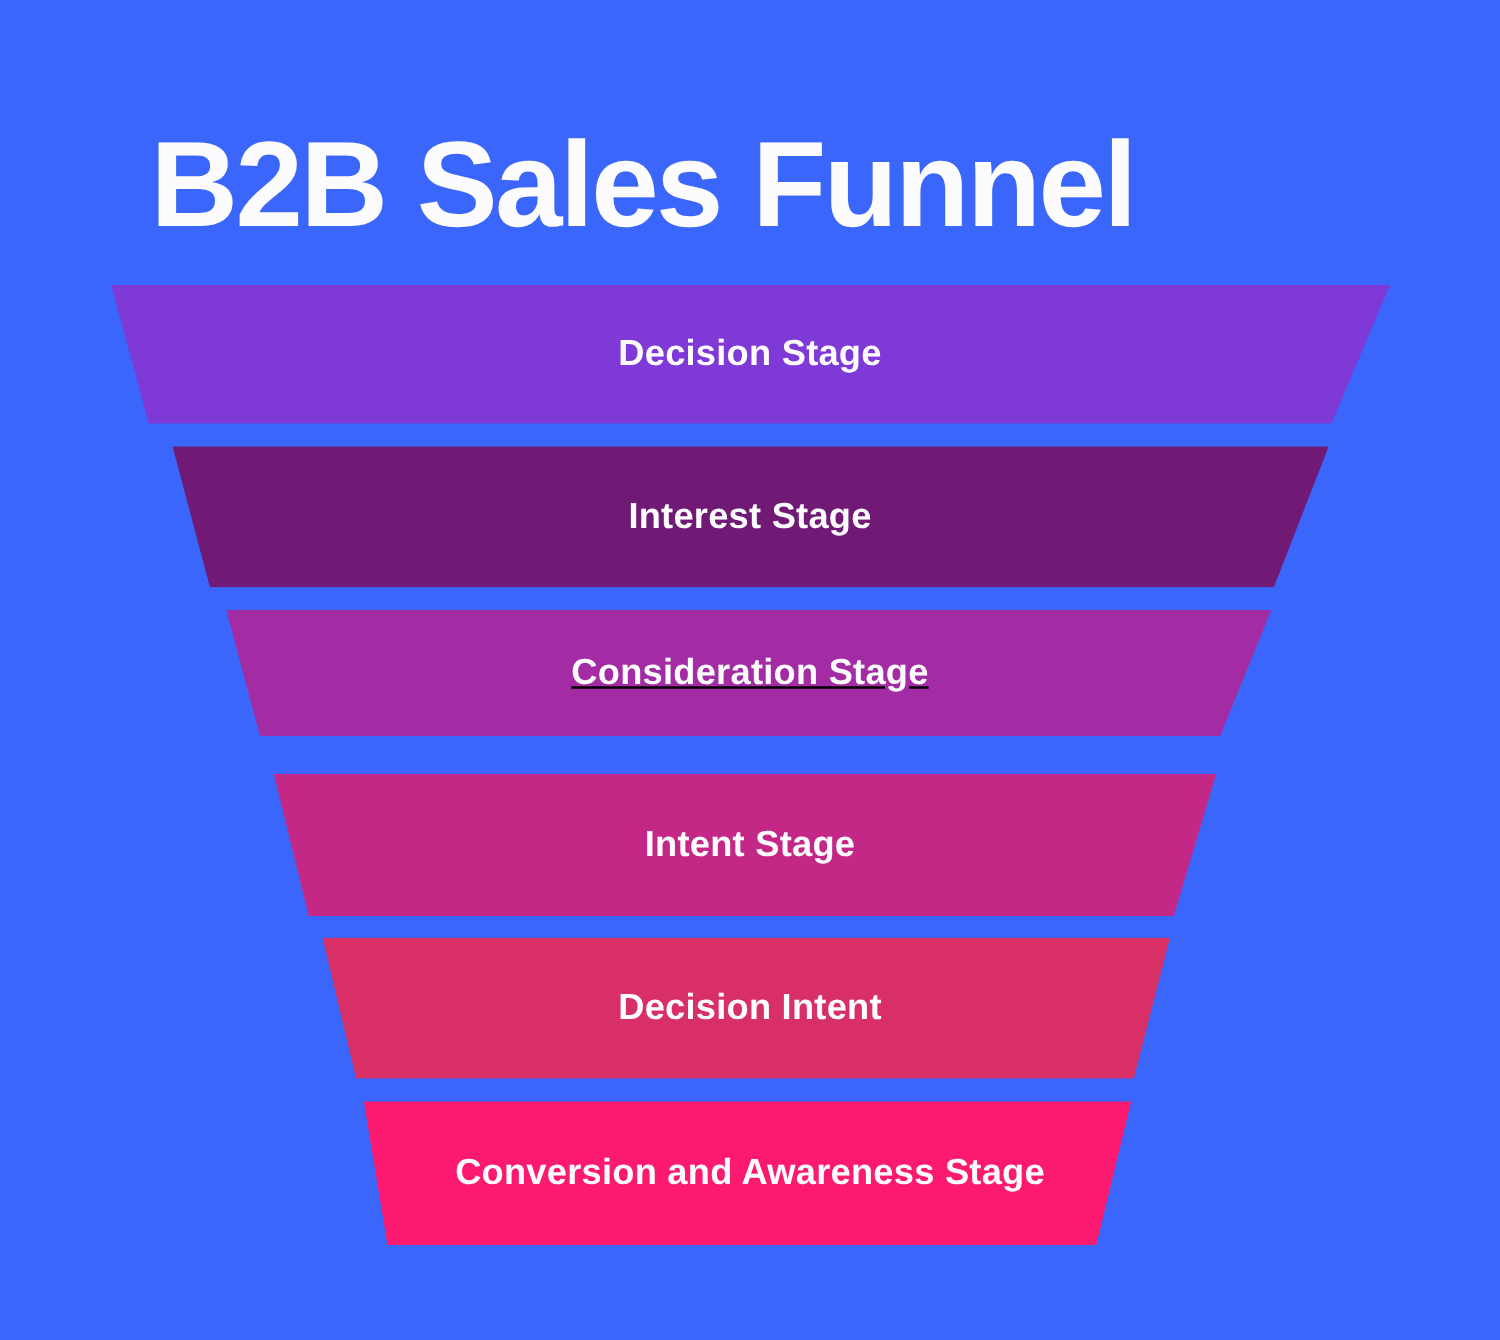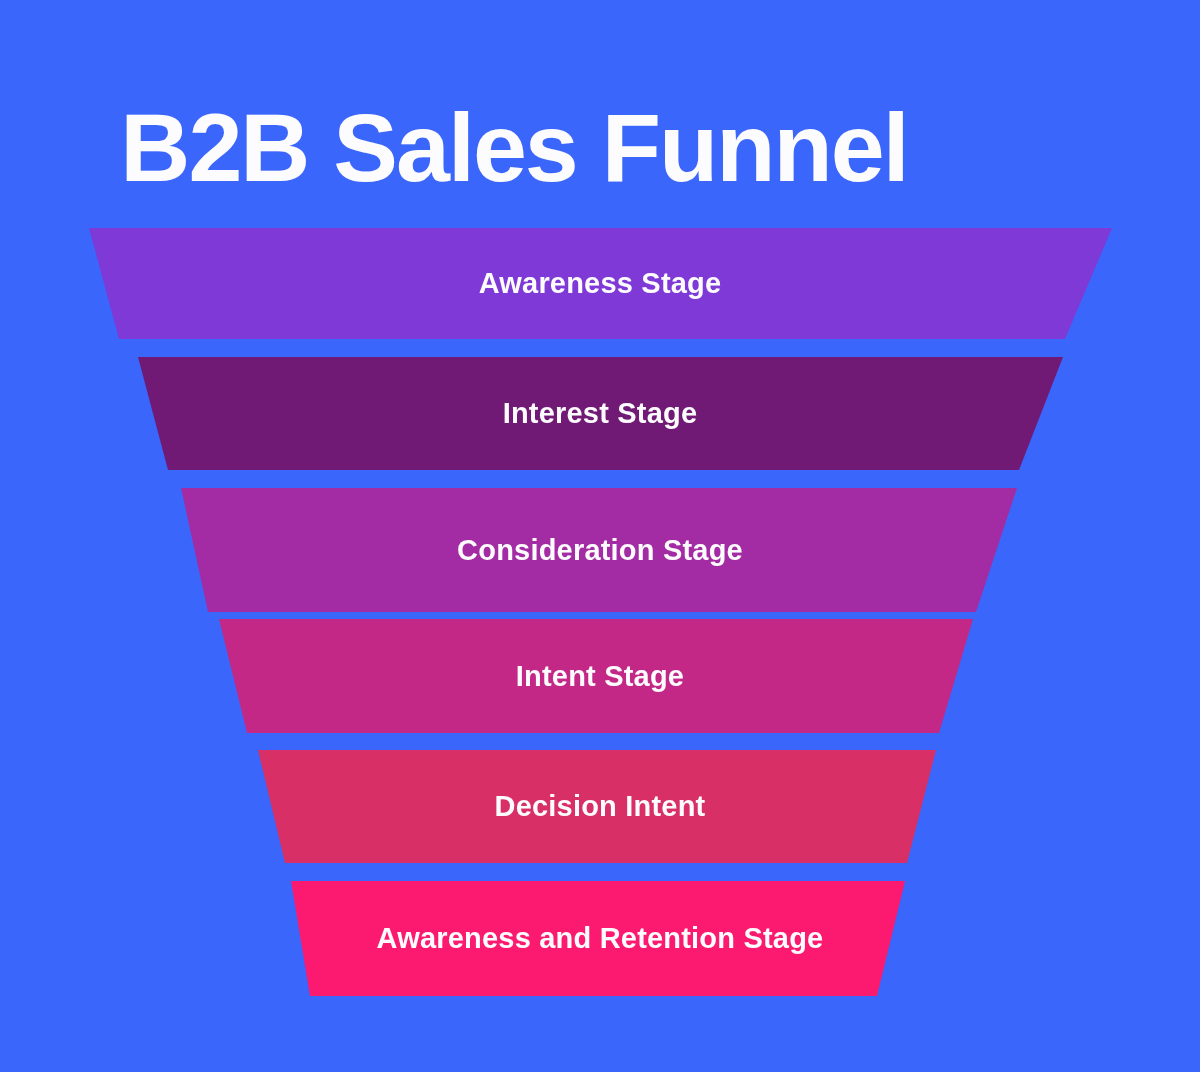--- a/index.html
+++ b/index.html
@@ -41,56 +41,56 @@
     font-weight: 700;
     letter-spacing: 0.2px;
     white-space: nowrap;
   }
 
   
   .stage-1 { top: 228px; height: 111px;
     clip-path: polygon(89px 0, 1112px 0, 1065px 100%, 119px 100%); }
   .stage-2 { top: 357px; height: 113px;
     clip-path: polygon(138px 0, 1063px 0, 1019px 100%, 168px 100%); }
-  .stage-3 { top: 488px; height: 124px;
-    clip-path: polygon(181px 0, 1017px 0, 976px 100%, 208px 100%); }
+  .stage-3 { top: 488px; height: 101px;
+    clip-path: polygon(181px 0, 1017px 0, 976px 100%, 208px 100%); text-decoration: underline; }
   .stage-4 { top: 619px; height: 114px;
     clip-path: polygon(219px 0, 973px 0, 939px 100%, 247px 100%); }
   .stage-5 { top: 750px; height: 113px;
     clip-path: polygon(258px 0, 936px 0, 907px 100%, 285px 100%); }
   .stage-6 { top: 881px; height: 115px;
     clip-path: polygon(291px 0, 905px 0, 877px 100%, 310px 100%); }
 </style>
 </head>
 <body>
 
 <div class="canvas" style="background-color: rgb(59, 102, 251);">
 
   <h1 class="page-title">B2B Sales Funnel</h1>
 
   <div class="funnel">
 
     <div class="stage stage-1" style="background-color: rgb(126, 57, 214);">
-      <span class="stage-label">Awareness Stage</span>
+      <span class="stage-label">Decision Stage</span>
     </div>
 
     <div class="stage stage-2" style="background-color: #701a75;">
       <span class="stage-label">Interest Stage</span>
     </div>
 
     <div class="stage stage-3" style="background-color: rgb(163, 44, 164);">
       <span class="stage-label">Consideration Stage</span>
     </div>
 
     <div class="stage stage-4" style="background-color: rgb(196, 40, 135); text-align: center;">
       <span class="stage-label">Intent Stage</span>
     </div>
 
     <div class="stage stage-5" style="background-color: rgb(216, 47, 102);">
       <span class="stage-label">Decision Intent</span>
     </div>
 
     <div class="stage stage-6" style="background-color: rgb(251, 26, 111);">
-      <span class="stage-label">Awareness and Retention Stage</span>
+      <span class="stage-label">Conversion and Awareness Stage</span>
     </div>
 
   </div>
 </div>
 
 </body></html>

